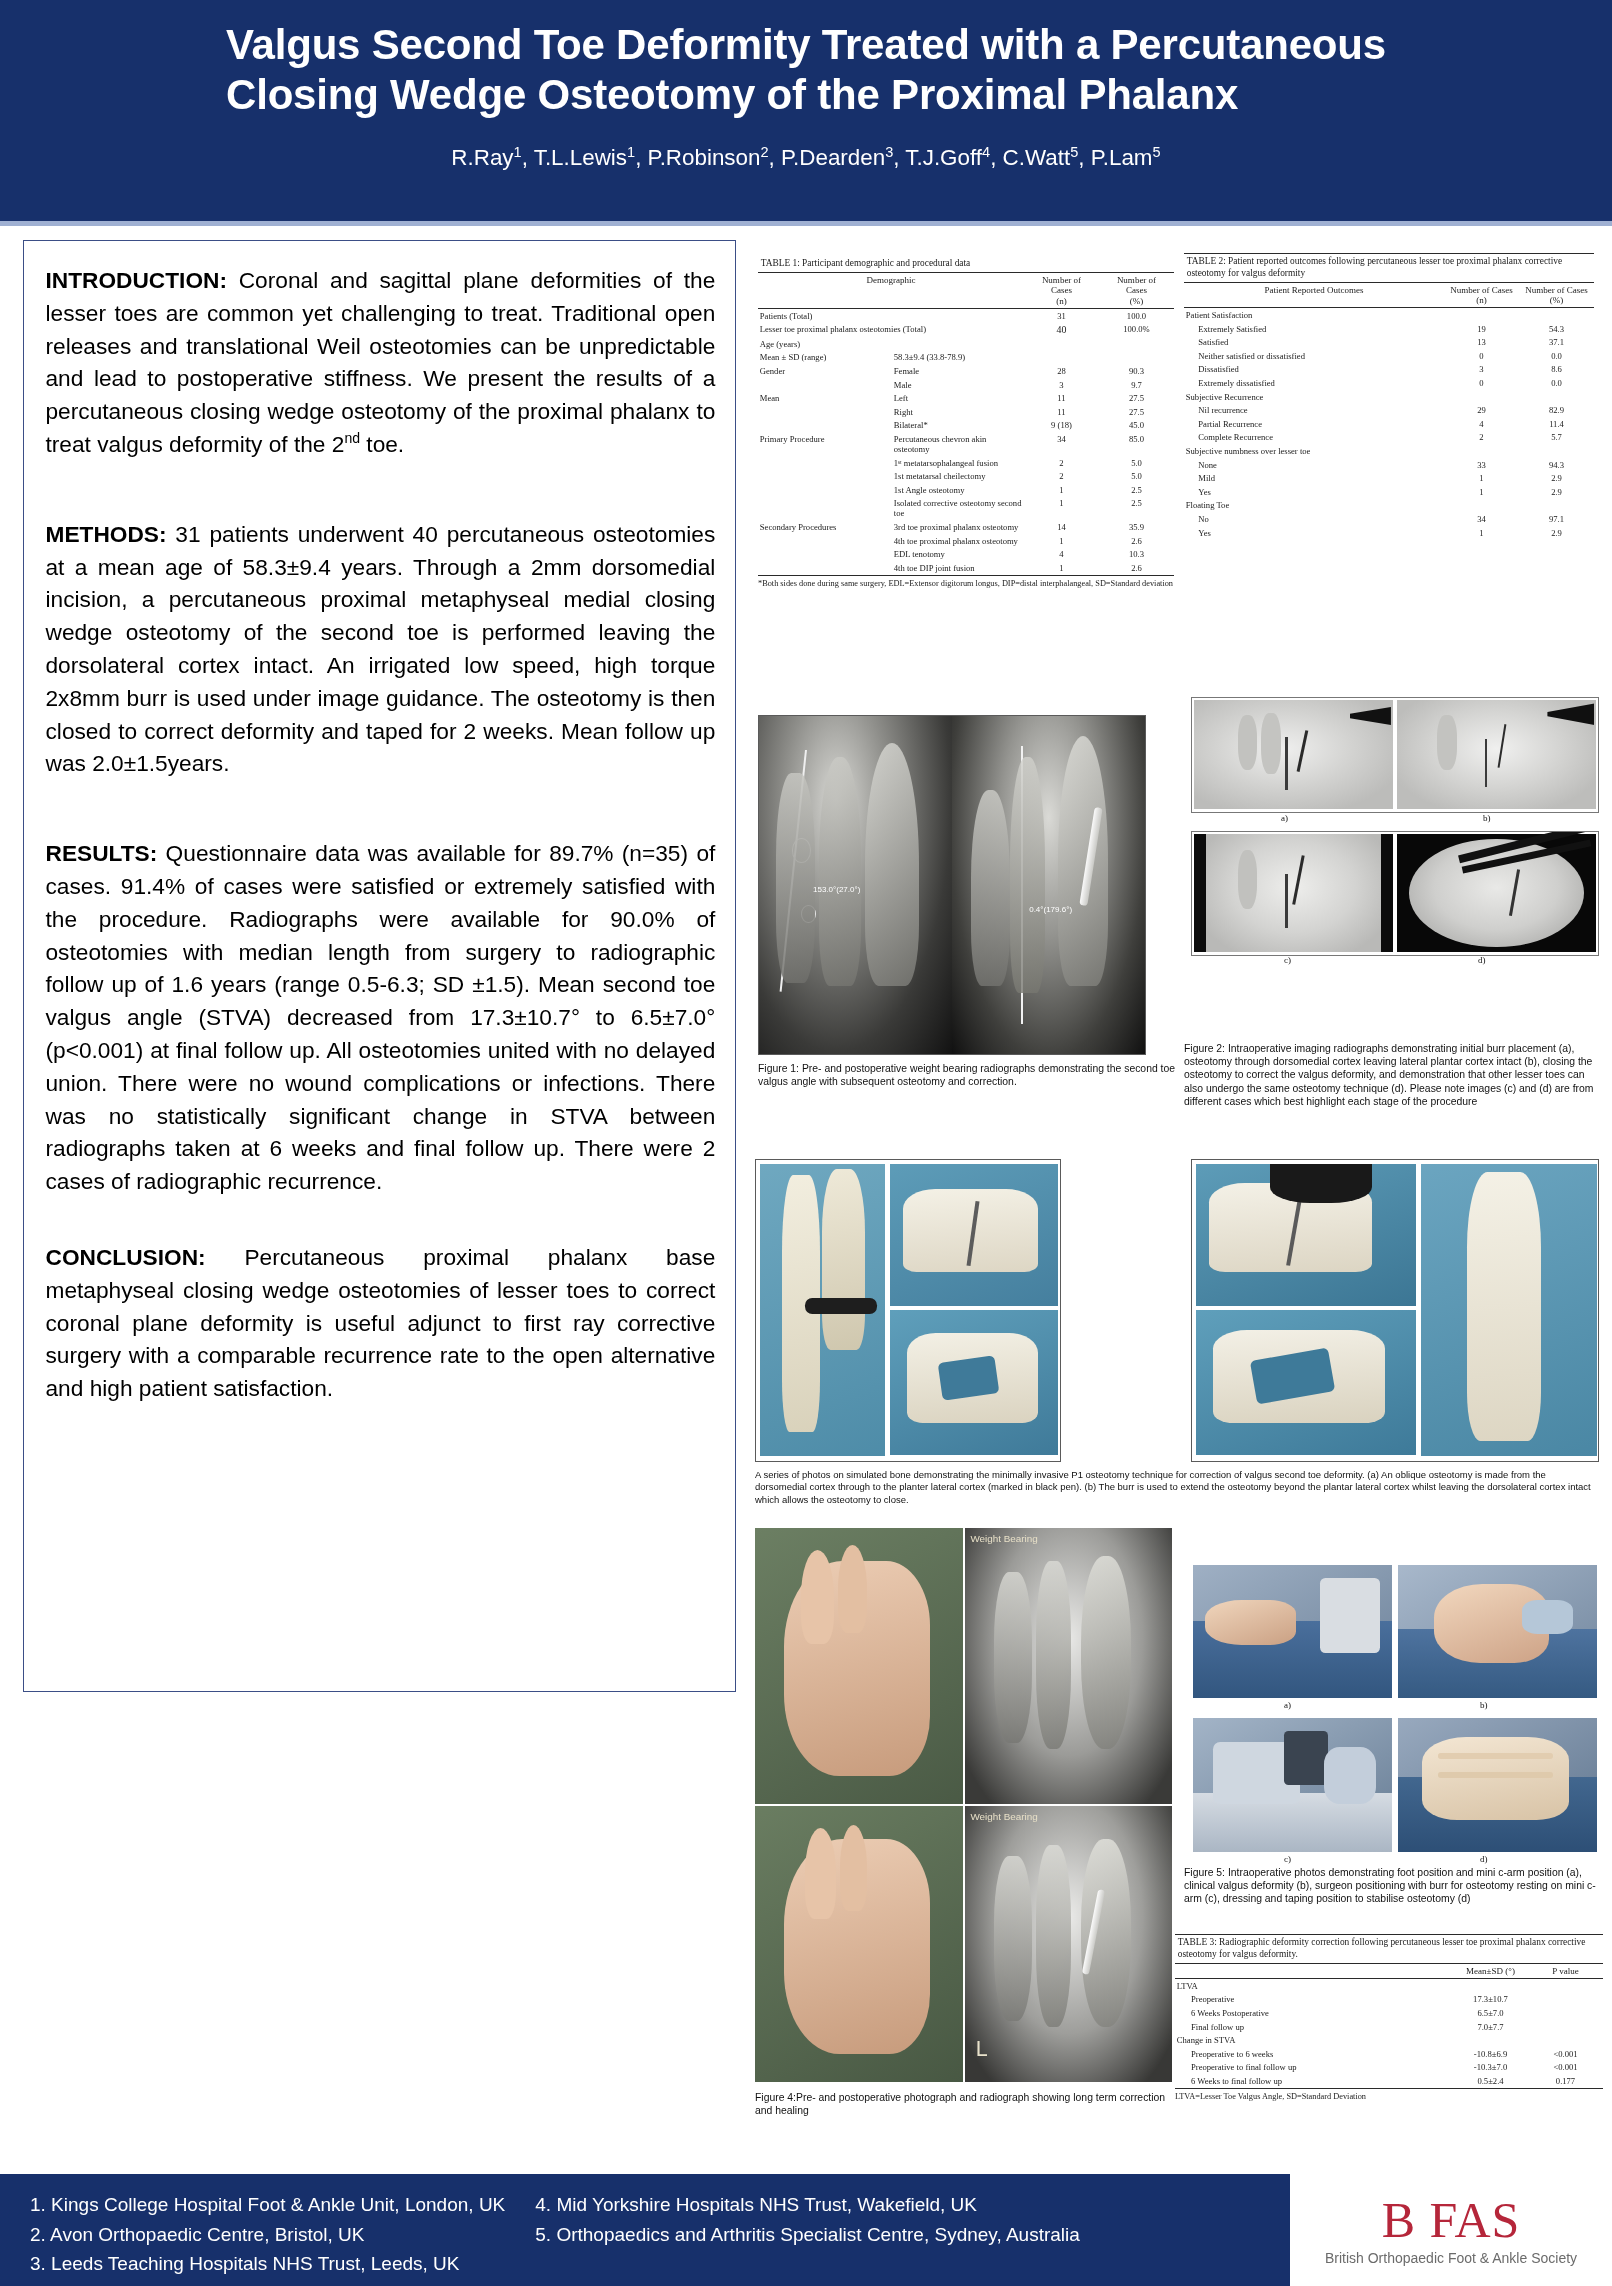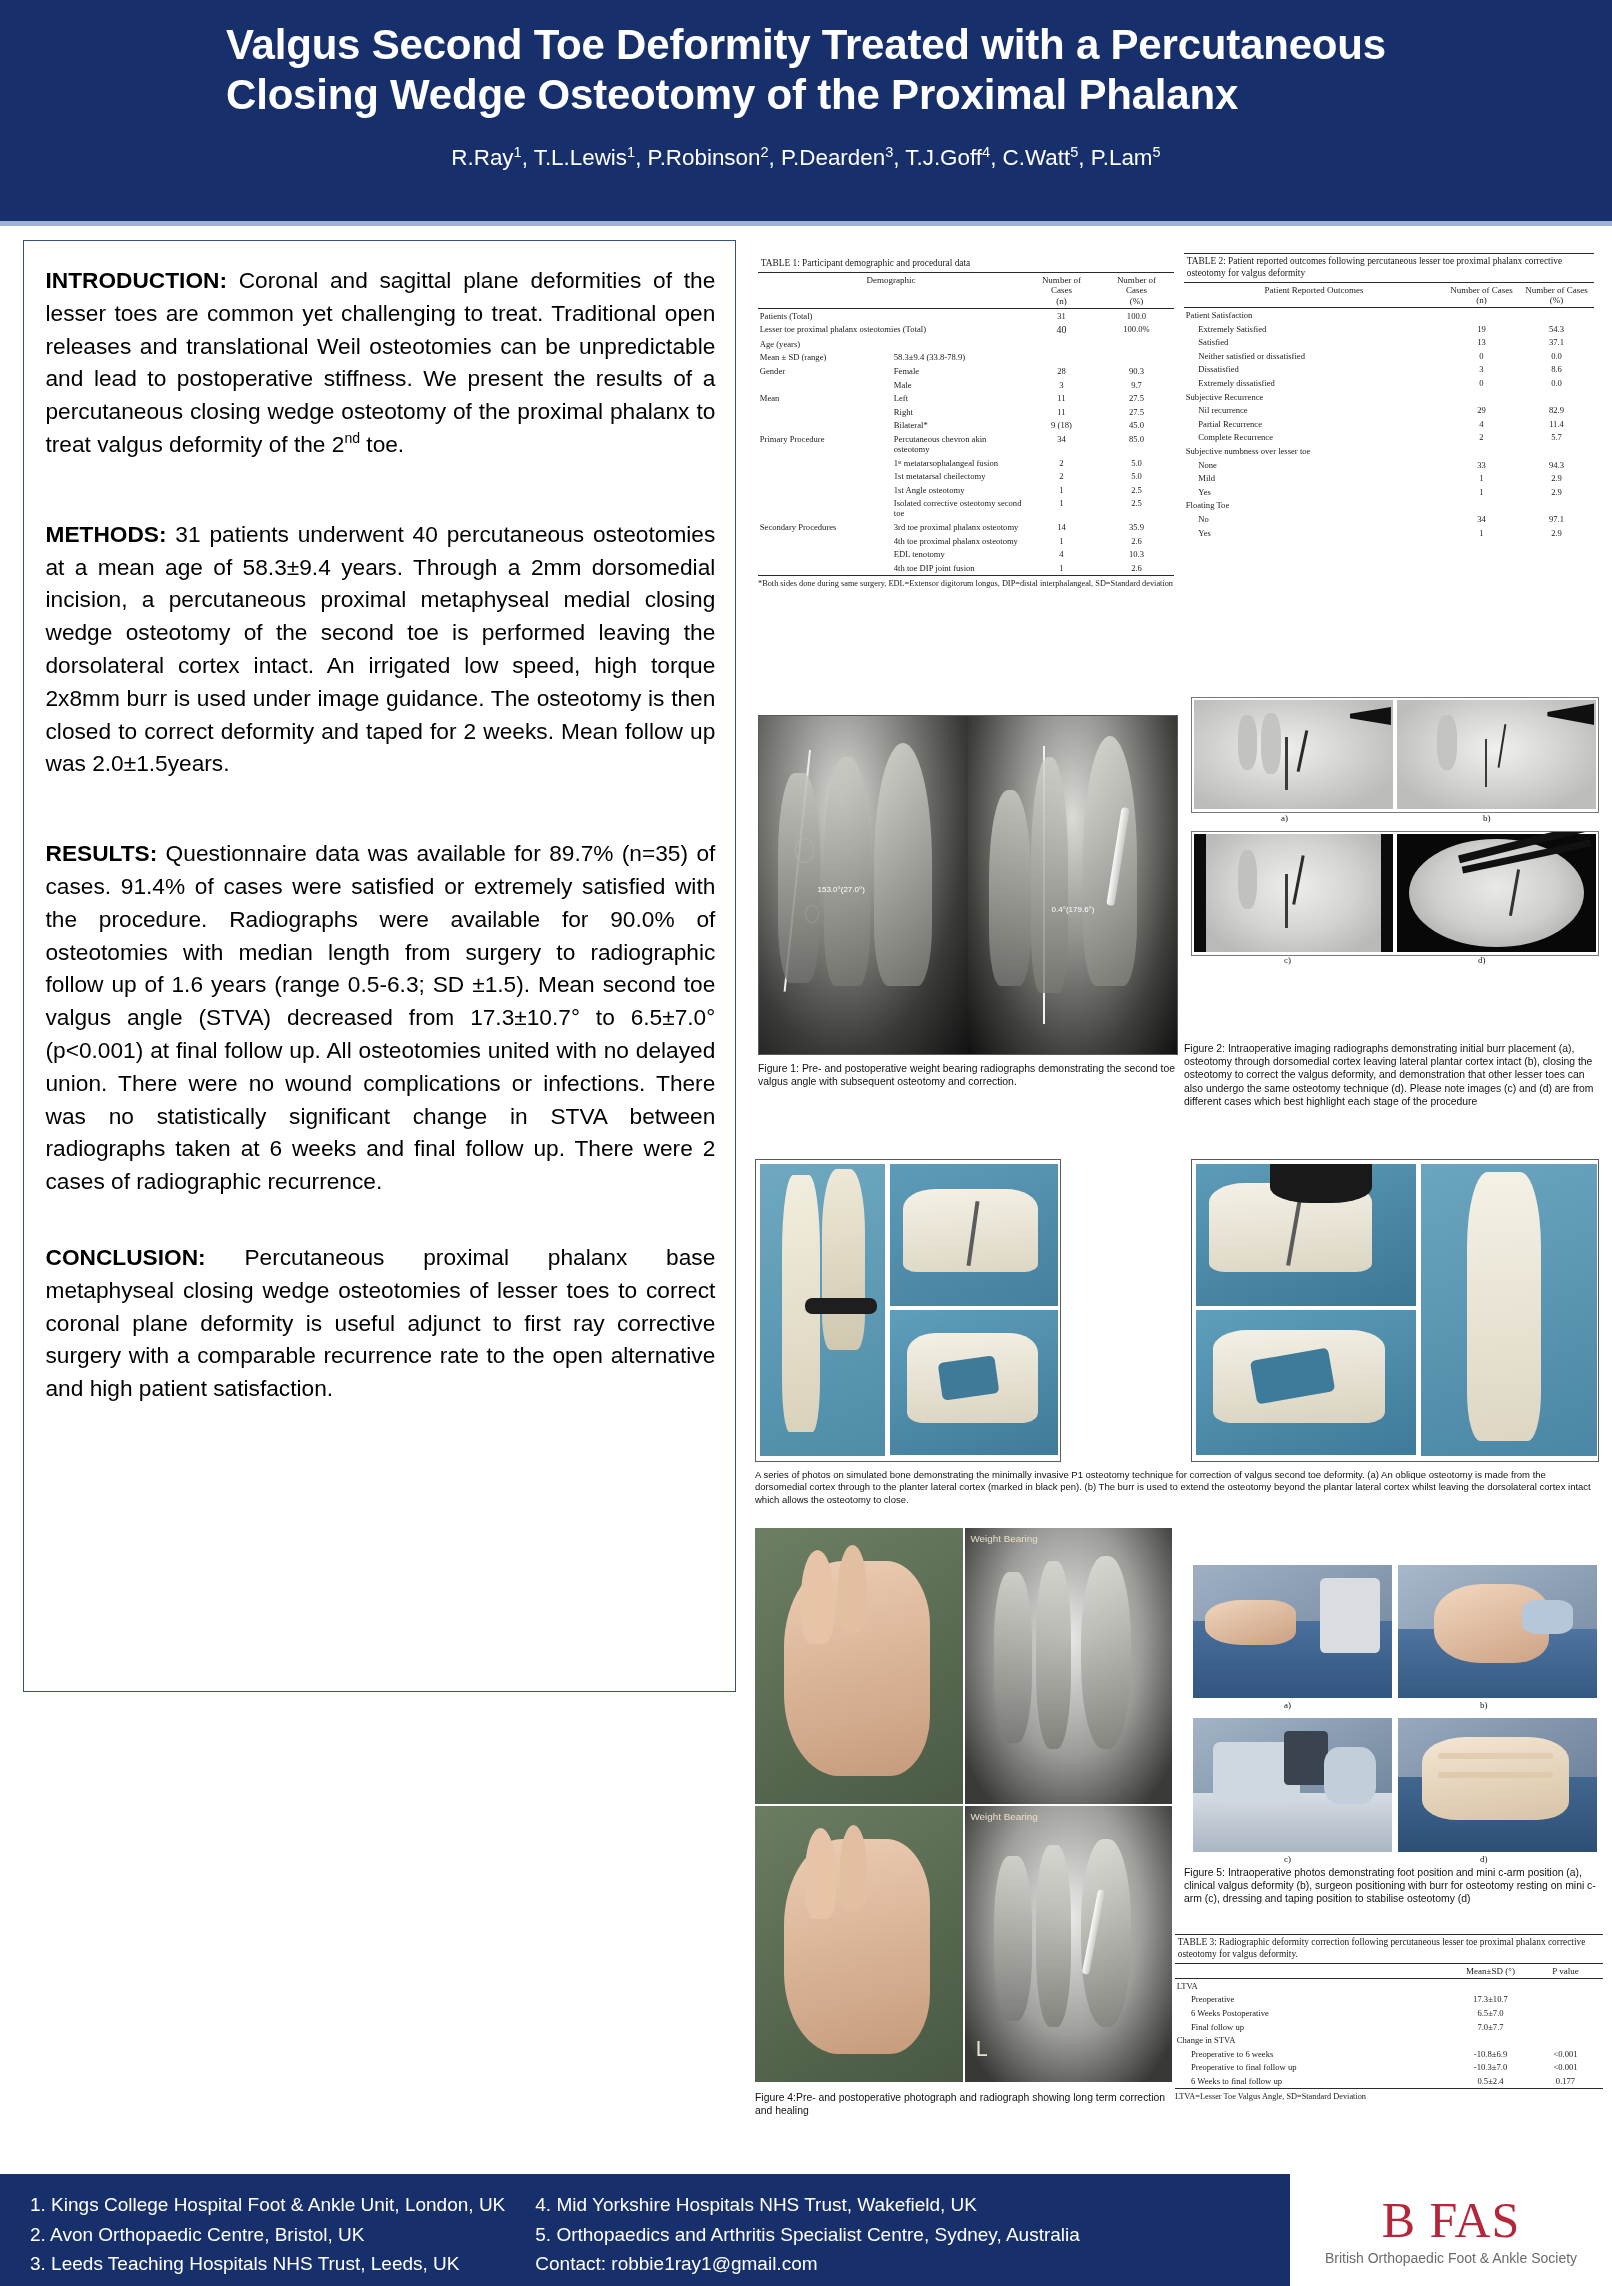--- a/index.html
+++ b/index.html
@@ -398,21 +398,21 @@
           </tr>
           <tr>
             <td style="padding-left: 14.3px;">Yes</td>
             <td class="c-num">1</td>
             <td class="c-pct">2.9</td>
           </tr>
         </tbody>
     </table>
   </div>
 
-  <div class="imgframe" style="left:758px; top:715px; width:420px; height:340px;">
+  <div class="imgframe" style="left:758px; top:715px; width:388px; height:340px;">
     <div style="position:absolute;left:0;top:0;width:50%;height:100%;background:
       radial-gradient(ellipse at 40% 25%, #d8d8d4 0%, #8e8e8a 32%, #3a3a38 70%, #121212 100%);">
       <div style="position:absolute;left:24%;top:10%;width:1.8px;height:72%;background:#efefef;transform:rotate(6deg);transform-origin:top;"></div>
       <div style="position:absolute;left:17%;top:36%;width:19.7px;height:25px;border:1.3px solid #e8e8e8;border-radius:50%;"></div>
       <div style="position:absolute;left:22%;top:56%;width:14.3px;height:18px;border:1.3px solid #e8e8e8;border-radius:50%;"></div>
       <div style="position:absolute;left:9%;top:17%;width:20%;height:62%;background:linear-gradient(160deg,#c9c9c4,#6d6d69);border-radius:40% 40% 30% 30%;opacity:.85;"></div>
       <div style="position:absolute;left:31%;top:12%;width:22%;height:68%;background:linear-gradient(160deg,#cdcdc8,#74746f);border-radius:45% 45% 25% 25%;opacity:.8;"></div>
       <div style="position:absolute;left:55%;top:8%;width:28%;height:72%;background:linear-gradient(150deg,#dcdcd7,#7c7c77);border-radius:50% 50% 25% 25%;opacity:.8;"></div>
       <div style="position:absolute;left:28%;top:50%;color:#fff;font-size:8px;font-family:'Liberation Sans',sans-serif;">153.0°(27.0°)</div>
     </div>
@@ -620,21 +620,20 @@
   <div class="footer">
     <div class="foot-cols">
       <div class="foot-col" id="affL">
           <div>1.  Kings College Hospital Foot &amp; Ankle Unit, London, UK</div>
           <div>2.  Avon Orthopaedic Centre, Bristol, UK</div>
           <div>3.  Leeds Teaching Hospitals NHS Trust, Leeds, UK</div>
         </div>
       <div class="foot-col" id="affR">
           <div>4. Mid Yorkshire Hospitals NHS Trust, Wakefield, UK</div>
           <div>5. Orthopaedics and Arthritis Specialist Centre, Sydney, Australia</div>
-          <div>Contact: robbie1ray1@gmail.com</div>
         </div>
     </div>
     <div class="logo-panel">
       <div class="logo-word">B    FAS</div>
       <div class="logo-sub">British Orthopaedic Foot &amp; Ankle Society</div>
     </div>
   </div>
 
 </div>
 

